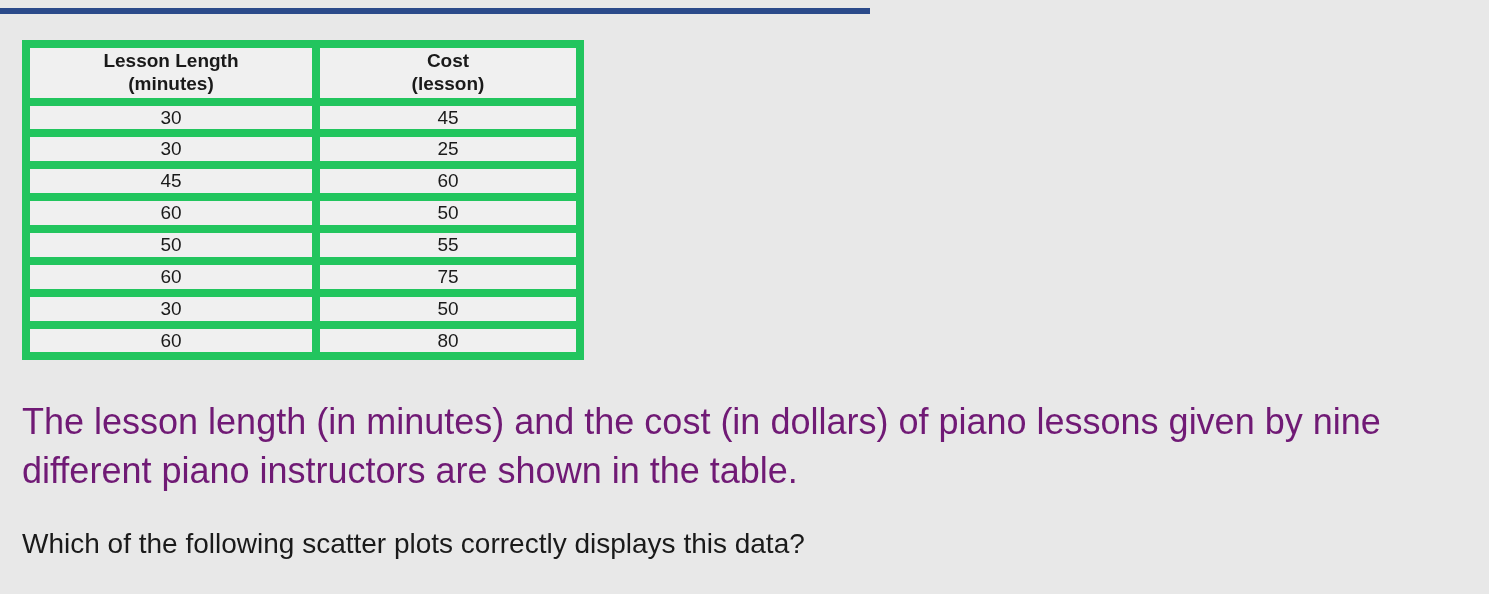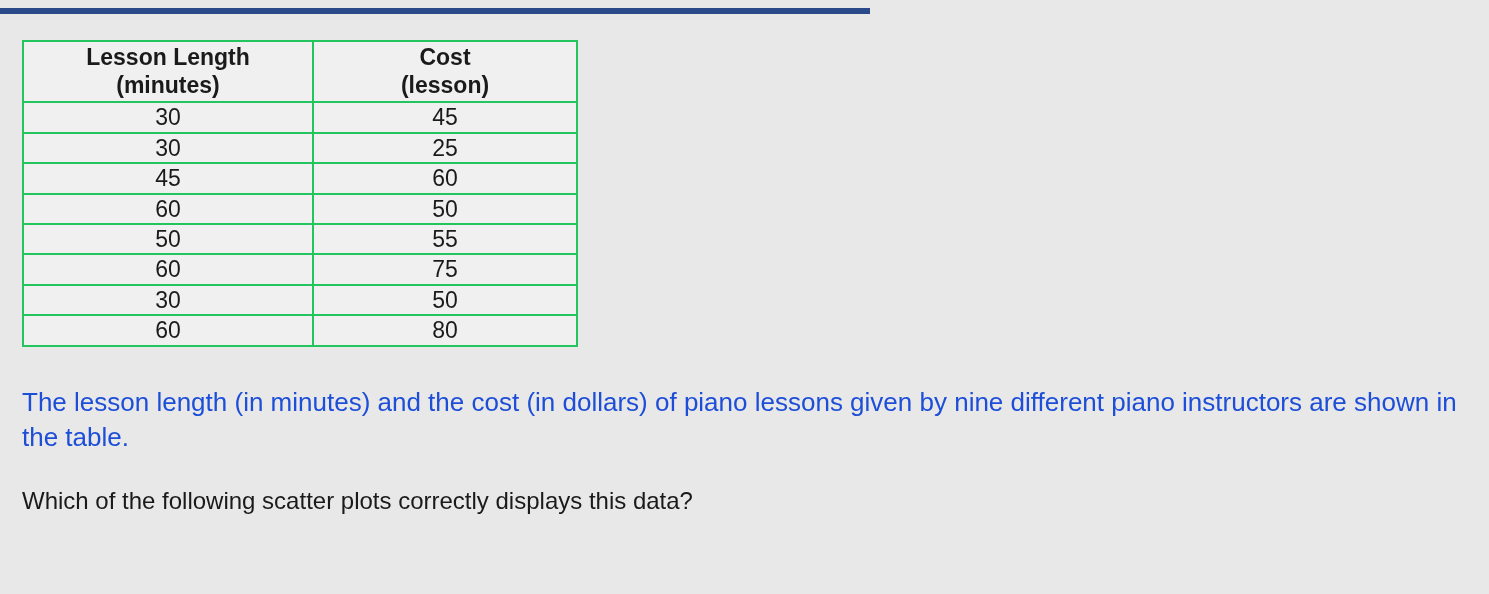--- a/index.html
+++ b/index.html
@@ -23,51 +23,51 @@
       background: #2b4a8a;
     }
     .content {
       padding: 40px 22px 20px 22px;
     }
     table {
       border-collapse: collapse;
       background: #f0f0f0;
     }
     th, td {
-      border: 2px solid #22c55e;
+      border: 8px solid #22c55e;
       text-align: center;
-      font-size: 23px;
+      font-size: 19px;
       color: #1a1a1a;
     }
     th {
       font-weight: bold;
       padding: 2px 40px;
       line-height: 1.2;
     }
     td {
       font-weight: normal;
       padding: 1px 40px;
       line-height: 1.15;
     }
     .col1 {
       width: 290px;
     }
     .col2 {
       width: 264px;
     }
     .paragraph {
       margin-top: 38px;
-      font-size: 26px;
-      color: #1d4ed8;
+      font-size: 36px;
+      color: #701a75;
       line-height: 1.35;
       font-weight: 400;
     }
     .question {
       margin-top: 32px;
-      font-size: 24px;
+      font-size: 28px;
       color: #1a1a1a;
       font-weight: 400;
     }
   </style>
 </head>
 <body>
 
 <div class="top-bar"></div>
 
 <div class="content">

